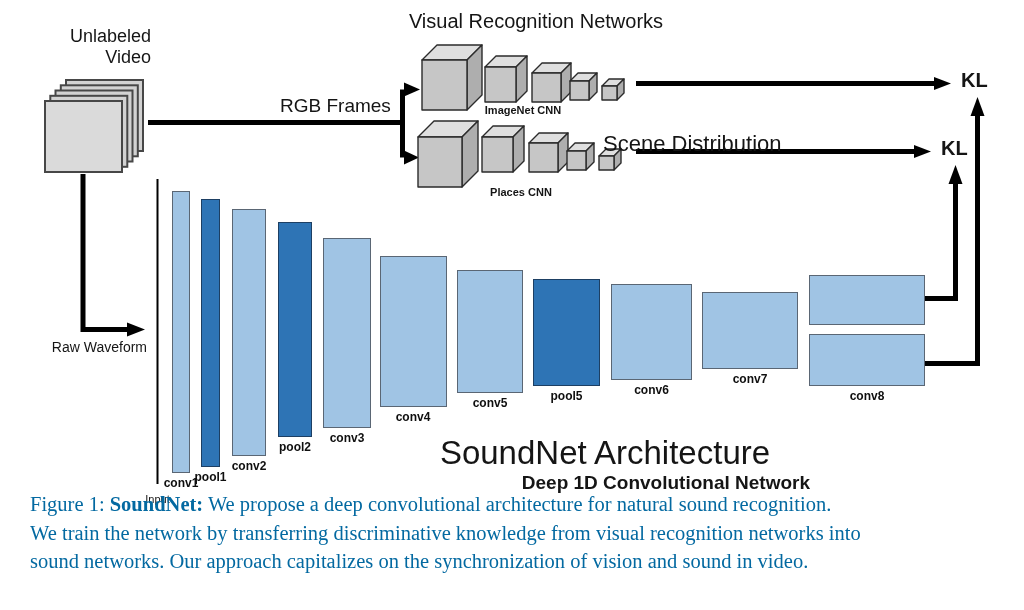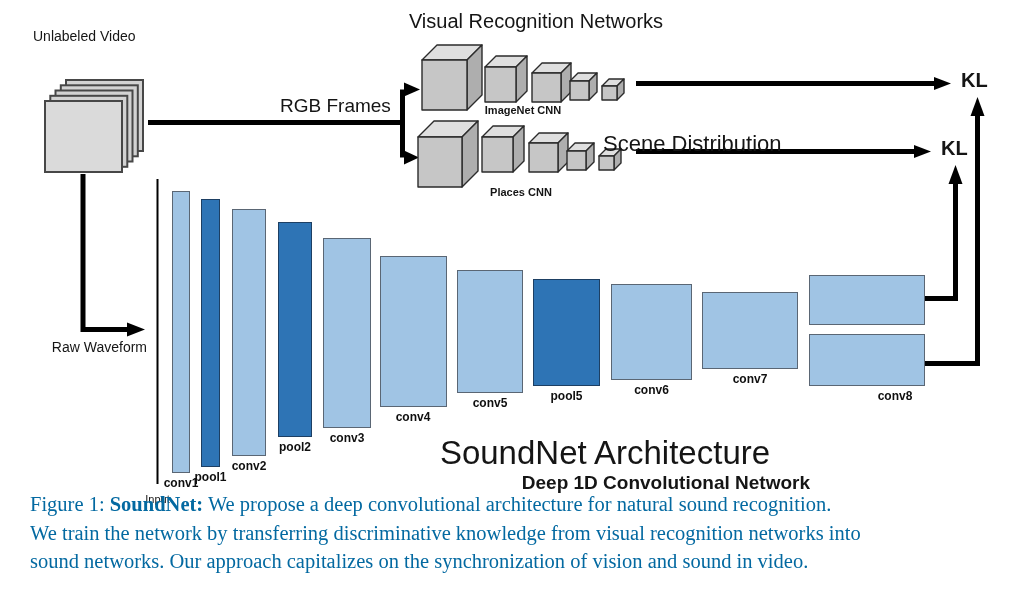--- a/index.html
+++ b/index.html
@@ -8,21 +8,21 @@
   .lbl{position:absolute;white-space:nowrap;color:#151515;}
   
   #layers{position:absolute;inset:0;z-index:1;}
   .bar{position:absolute;box-sizing:border-box;border:1.6px solid #55606e;}
   .bar.light{background:#A0C4E4;border-color:#5a6674;}
   .bar.dark{background:#2E74B5;border-color:#1d3f63;}
   .bar-label{position:absolute;transform:translateX(-50%);font-size:12px;font-weight:600;
              color:#0f0f0f;white-space:nowrap;}
   svg#artwork{position:absolute;left:0;top:0;z-index:2;}
   .textlayer{position:absolute;inset:0;z-index:3;pointer-events:none;}
-  .t-unlabeled{left:33px;top:26px;width:118px;font-size:14px;line-height:21px;text-align:left;}
+  .t-unlabeled{left:33px;top:26px;width:118px;font-size:18px;line-height:21px;text-align:right;}
   .t-vrn{left:378px;top:10px;width:316px;font-size:20px;text-align:center;}
   .t-rgb{left:280px;top:95px;font-size:19px;}
   .t-imagenet{left:463px;top:104px;width:120px;font-size:11px;font-weight:700;text-align:center;}
   .t-places{left:461px;top:186px;width:120px;font-size:11px;font-weight:700;text-align:center;}
   .t-objdist{left:637px;top:52px;font-size:19px;}
   .t-scenedist{left:603px;top:131px;font-size:22px;}
   .t-kl-upper{left:961px;top:69px;font-size:20px;font-weight:700;}
   .t-kl-lower{left:941px;top:137px;font-size:20px;font-weight:700;}
   .t-raw{left:37px;top:336px;width:110px;font-size:14px;line-height:23px;text-align:right;}
   .t-input{left:139px;top:493px;width:37px;font-size:11px;text-align:center;}
@@ -53,21 +53,21 @@
       <div class="bar light" style="left: 457px; top: 270px; width: 66px; height: 123px;"></div>
       <div class="bar-label" style="left: 490px; top: 396px;">conv5</div>
       <div class="bar dark" style="left: 533px; top: 279px; width: 67px; height: 107px;"></div>
       <div class="bar-label" style="left: 566.5px; top: 389px;">pool5</div>
       <div class="bar light" style="left: 611px; top: 284px; width: 81px; height: 96px;"></div>
       <div class="bar-label" style="left: 651.5px; top: 383px;">conv6</div>
       <div class="bar light" style="left: 702px; top: 292px; width: 96px; height: 77px;"></div>
       <div class="bar-label" style="left: 750px; top: 372px;">conv7</div>
       <div class="bar light" style="left: 809px; top: 275px; width: 116px; height: 50px;"></div>
       <div class="bar light" style="left: 809px; top: 334px; width: 116px; height: 52px;"></div>
-      <div class="bar-label" style="left: 867px; top: 389px; margin-left: 28px;">conv8</div>
+      <div class="bar-label" style="left: 867px; top: 389px;">conv8</div>
     </div>
 
   <svg id="artwork" width="1024" height="610" viewBox="0 0 1024 610">
 
     <g stroke="#474747" stroke-width="2" fill="#d2d2d2">
       <rect x="66" y="80" width="77" height="71"></rect>
       <rect x="60.8" y="85.3" width="77" height="71"></rect>
       <rect x="55.5" y="90.5" width="77" height="71"></rect>
       <rect x="50.3" y="95.8" width="77" height="71"></rect>
       <rect x="45" y="101" width="77" height="71" fill="#dadada"></rect>

